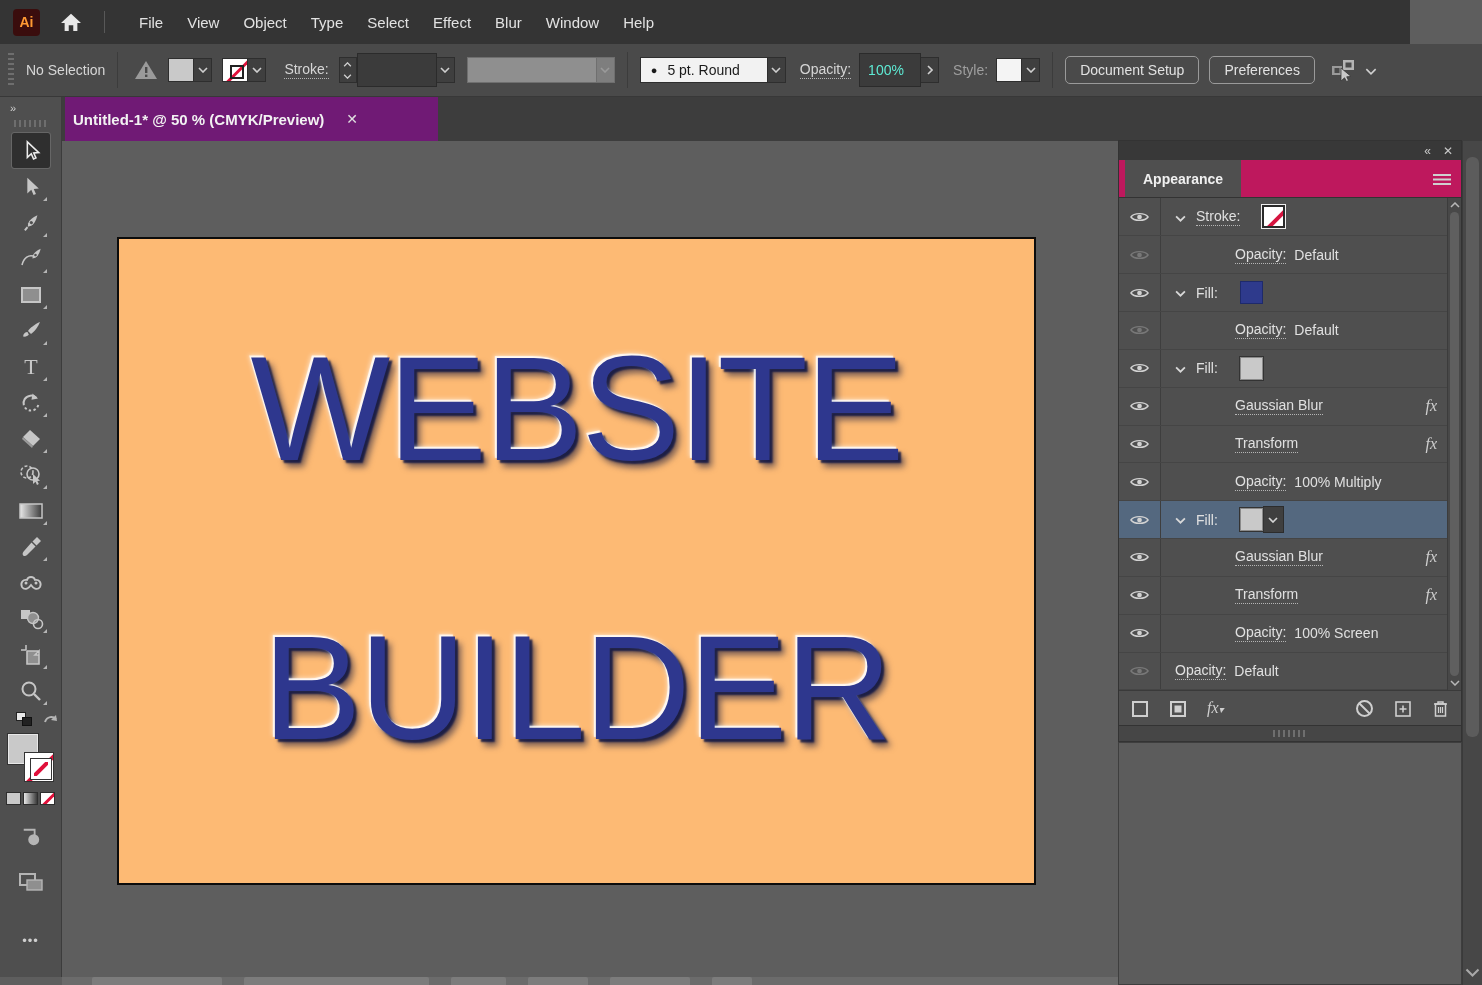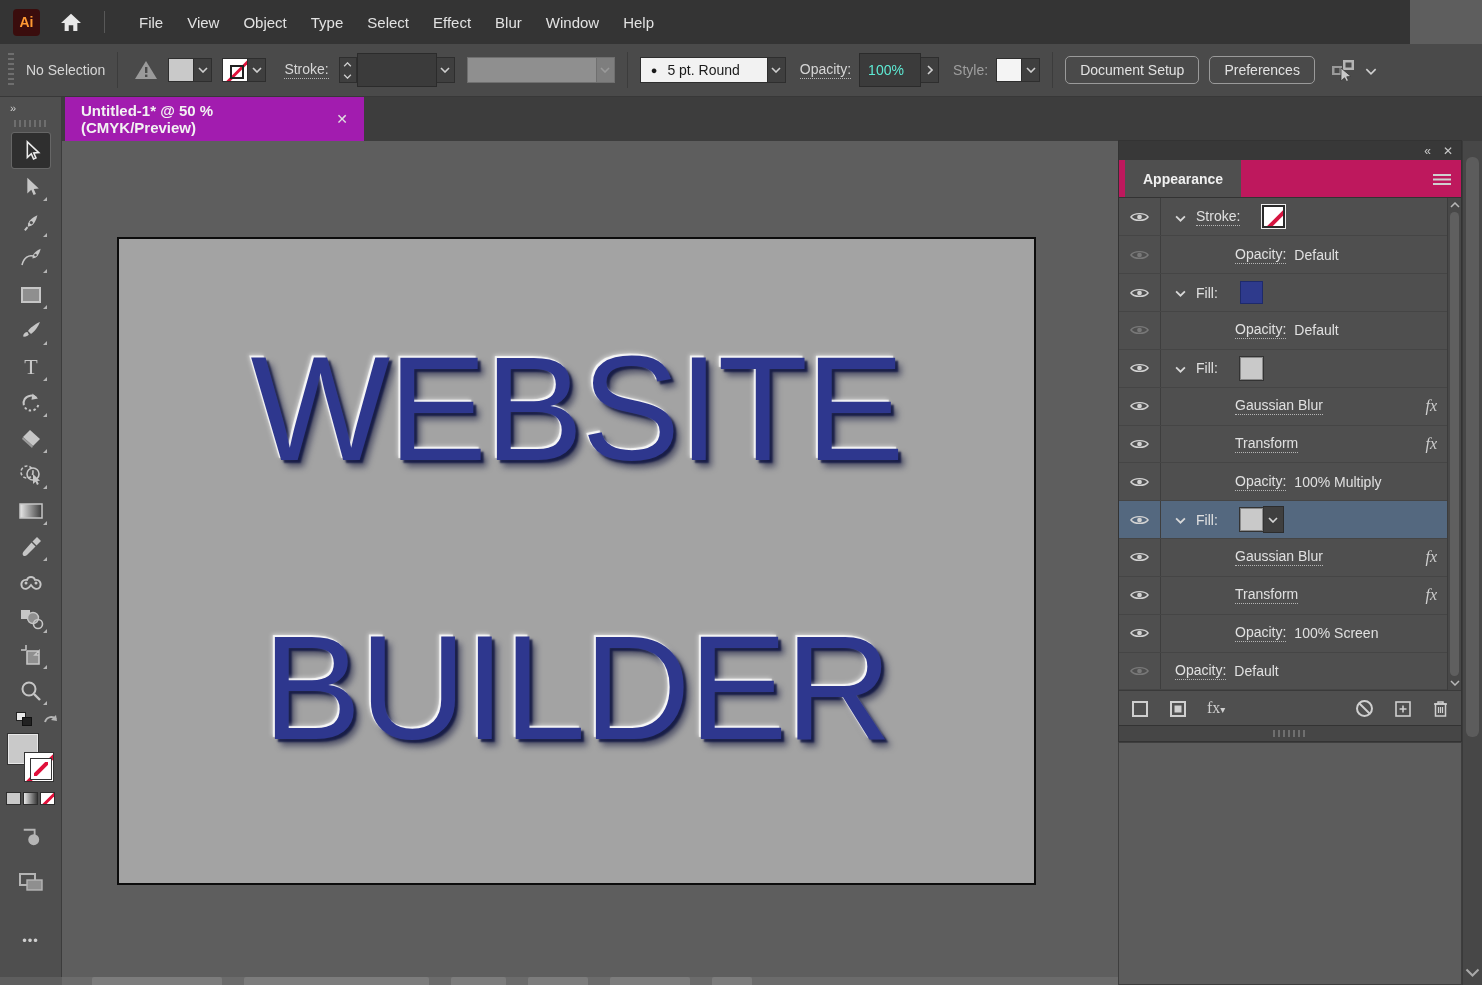--- a/index.html
+++ b/index.html
@@ -35,22 +35,22 @@
   .dark-input { height:34px; background:#3b3b3b; border:1px solid #2b2b2b; color:#5eead4;
     display:flex; align-items:center; padding:0 8px; }
   .disabled-dd { height:26px; background:#8f8f8f; border:1px solid #6f6f6f; }
   .brush-box { height:26px; background:#f2f2f2; color:#1a1a1a; display:flex; align-items:center;
     padding:0 10px; gap:10px; border:1px solid #2e2e2e; }
   .outline-btn { border:1px solid #9a9a9a; border-radius:5px; padding:5px 14px; color:#e2e2e2; background:transparent; font-size:14px; }
   .dim-label { color:#9f9f9f; }
 
   
   #tabbar { position:absolute; left:62px; top:97px; width:1420px; height:44px; background:#3d3d3d; z-index:5; }
-  #doc-tab { position:absolute; left:3px; top:0; height:44px; width:299px; background:#a21caf;
-    display:flex; align-items:center; color:#f2f2f2; font-size:15px; font-weight:bold; padding:0 16px; }
+  #doc-tab { position:absolute; left:3px; top:0; height:44px; width:373px; background:#701a75;
+    display:flex; align-items:center; color:#f2f2f2; font-size:15px; font-weight:bold; padding:0 8px; }
   #doc-tab .close { margin-left:22px; font-weight:normal; color:#e0e0e0; font-size:14px; }
 
   
   #toolbar { position:absolute; left:0; top:97px; width:62px; height:880px; background:#4f4f4f;
     border-right:1px solid #3c3c3c; z-index:6; display:flex; flex-direction:column; align-items:center; }
   #tb-expand { align-self:flex-start; color:#cfcfcf; font-size:11px; letter-spacing:1px; padding:5px 0 2px 10px; }
   .grip-h { width:34px; height:7px; margin:4px 0 6px;
     background:repeating-linear-gradient(to right,#6e6e6e 0 2px,transparent 2px 5px); }
   .tool { width:38px; height:35px; display:flex; align-items:center; justify-content:center; position:relative; color:#c6c6c6; }
   .tool.selected { background:#2f2f2f; outline:1px solid #666; border-radius:2px; }
@@ -66,21 +66,21 @@
   #fs-mini .a { position:absolute; left:0; top:0; width:10px; height:9px; background:#e8e8e8; border:1px solid #222; }
   #fs-mini .b { position:absolute; right:0; bottom:0; width:10px; height:9px; background:#222; border:1px solid #111; }
   #color-modes { display:flex; gap:2px; margin-top:10px; }
   .cmode { width:15px; height:13px; border:1px solid #2e2e2e; position:relative; overflow:hidden; }
   .cmode.grad { background:linear-gradient(to right,#e8e8e8,#3a3a3a); }
   .cmode.none { background:#fff; }
   .cmode.none::before { content:""; position:absolute; left:-4px; top:4px; width:26px; height:3px; background:#e0103a; transform:rotate(-45deg); }
 
   
   #canvas { position:absolute; left:62px; top:141px; width:1420px; height:844px; background:#5e5e5e; z-index:1; }
-  #artboard { position:absolute; left:55px; top:96px; width:919px; height:648px; background:#a3a3a3;
+  #artboard { position:absolute; left:55px; top:96px; width:919px; height:648px; background:#fdba74;
     border:2px solid #0c0c0c; display:flex; flex-direction:column; justify-content:space-around;
     align-items:center; padding:30px 0 55px 0; }
   .emboss { font-size:148px; font-weight:normal; letter-spacing:-2px; color:#2e378e; line-height:1; white-space:nowrap;
     text-shadow:-2px -2px 1px rgba(255,255,255,0.85), -3px -3px 4px rgba(255,255,255,0.45),
       3px 3px 2px rgba(18,23,68,0.9), 6px 7px 6px rgba(14,18,58,0.55); }
 
   
   #panel { position:absolute; left:1118px; top:140px; width:344px; height:602px; background:#4f4f4f;
     z-index:20; border:1px solid #333; display:flex; flex-direction:column; }
   #panel-head { height:20px; background:#383838; display:flex; justify-content:flex-end; align-items:center;
@@ -596,21 +596,21 @@
     </div>
   </div>
   <div id="panel-foot">
     <span><svg width="18" height="18" viewBox="0 0 18 18">
           <rect x="2" y="2" width="14" height="14" fill="none" stroke="#cfcfcf" stroke-width="2"></rect>
         </svg></span>
     <span><svg width="18" height="18" viewBox="0 0 18 18">
           <rect x="2" y="2" width="14" height="14" fill="none" stroke="#cfcfcf" stroke-width="2"></rect>
           <rect x="5.5" y="5.5" width="7" height="7" fill="#cfcfcf"></rect>
         </svg></span>
-    <span style="font-family:'Liberation Serif',serif;font-size:16px">
+    <span style="font-style:italic;font-family:'Liberation Serif',serif;font-size:16px">
       <span>fx</span><span style="font-size:10px">▾</span>
     </span>
     <span class="spacer"></span>
     <span><svg width="19" height="19" viewBox="0 0 19 19">
           <circle cx="9.5" cy="9.5" r="7.5" fill="none" stroke="#cfcfcf" stroke-width="2"></circle>
           <path d="M4.5 4.5 L14.5 14.5" stroke="#cfcfcf" stroke-width="2"></path>
         </svg></span>
     <span><svg width="18" height="18" viewBox="0 0 18 18">
           <rect x="2" y="2" width="14" height="14" fill="none" stroke="#cfcfcf" stroke-width="1.6"></rect>
           <path d="M9 5.5 V12.5 M5.5 9 H12.5" stroke="#cfcfcf" stroke-width="1.6"></path>

